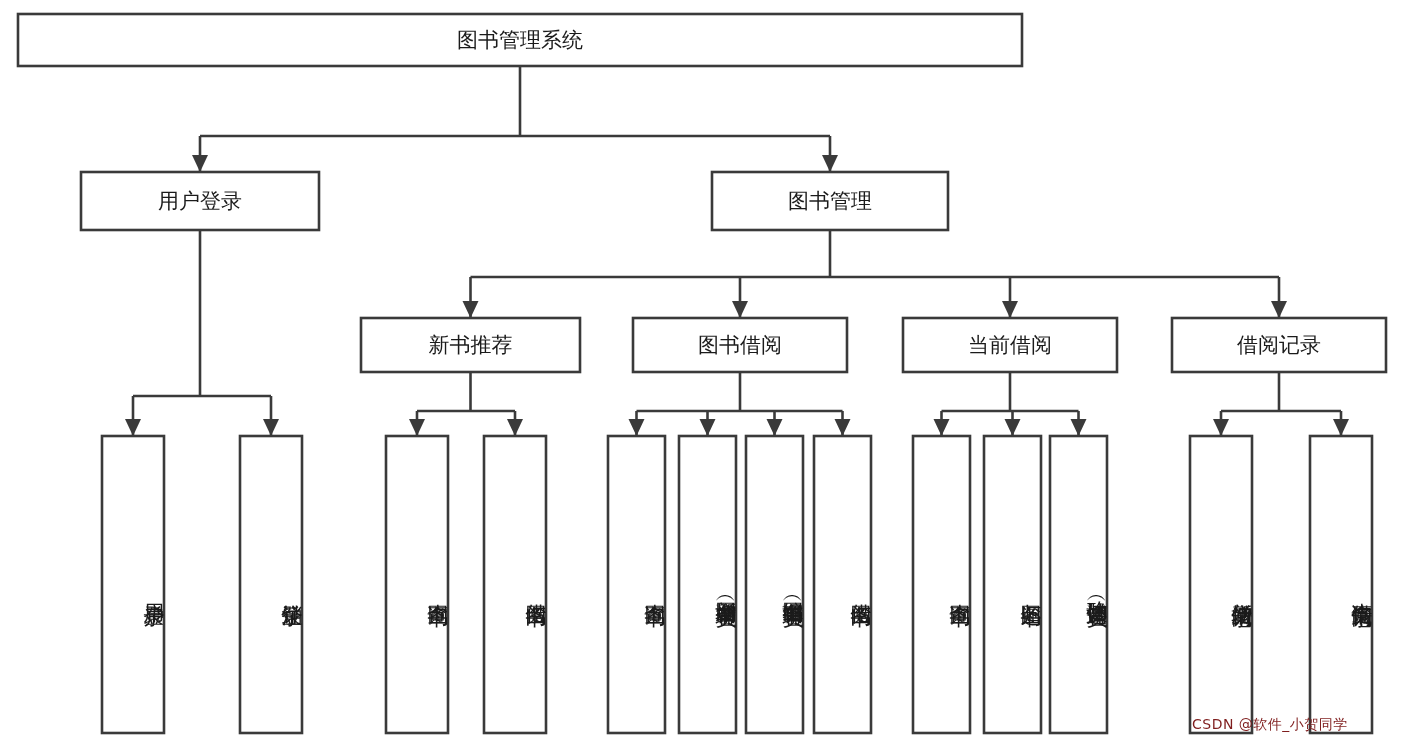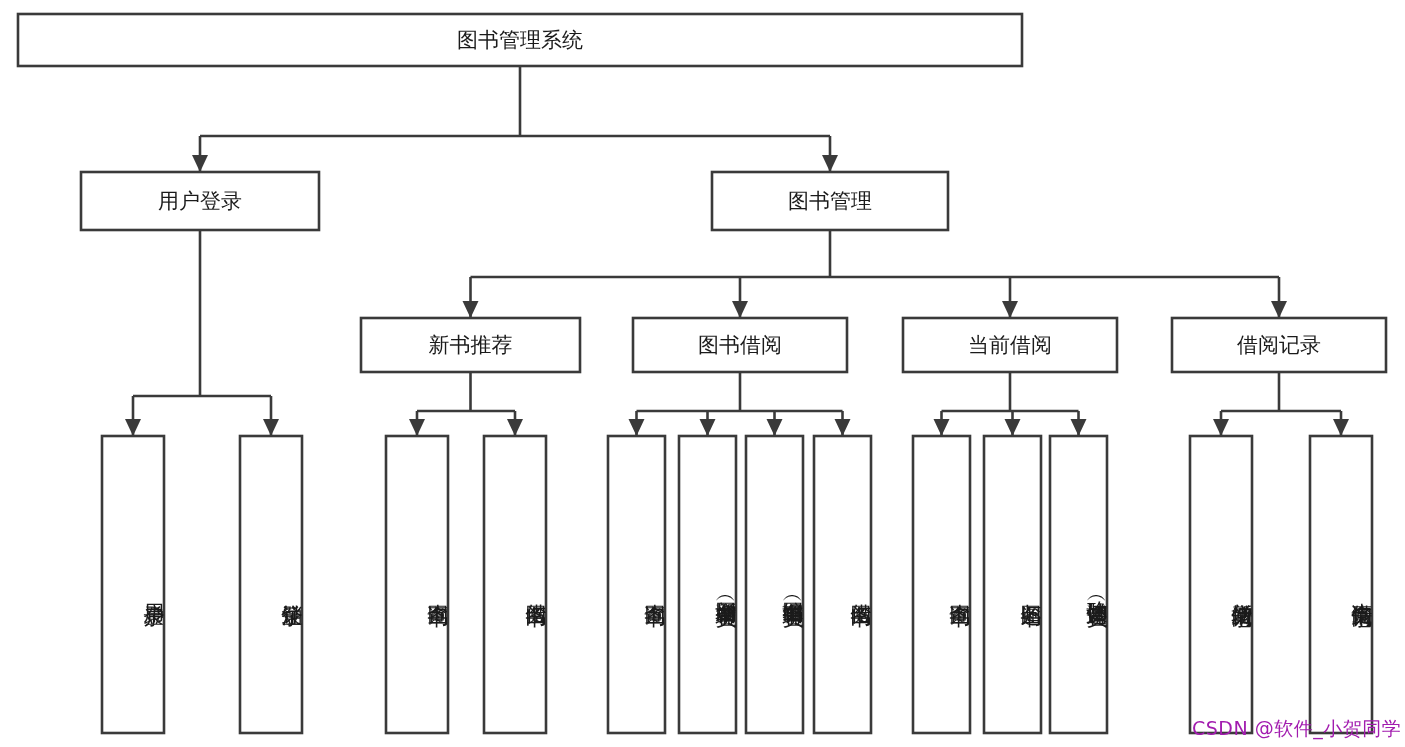--- a/index.html
+++ b/index.html
@@ -61,22 +61,22 @@
     letter-spacing: 1px;
     white-space: nowrap;
     display: flex;
     align-items: flex-start;
     justify-content: center;
     pointer-events: none;
   }
   .watermark {
     position: absolute;
     font-family: "DejaVu Sans", "Liberation Sans", sans-serif;
-    font-size: 19px;
-    color: #a21caf;
+    font-size: 14px;
+    color: #7f1d1d;
     white-space: nowrap;
     letter-spacing: 0.5px;
   }
 </style>
 </head>
 <body>
 
 <div id="diagram-root">
 
   <svg id="tree-svg" viewBox="0 0 1405 747">

